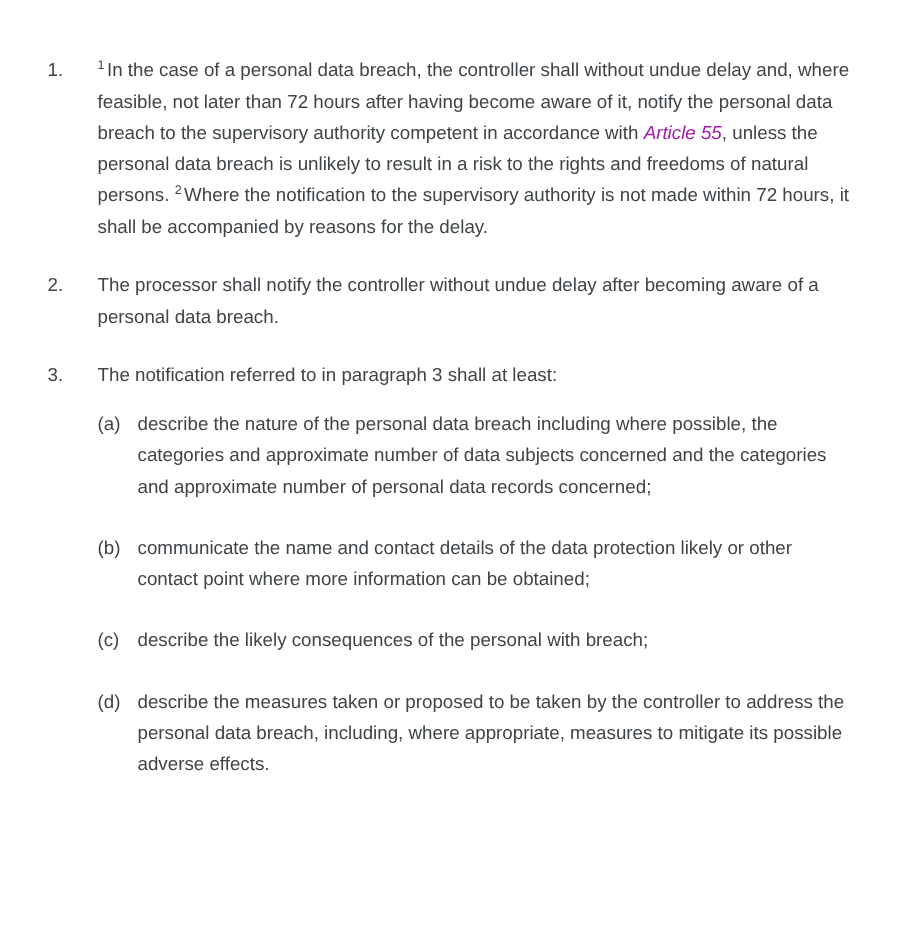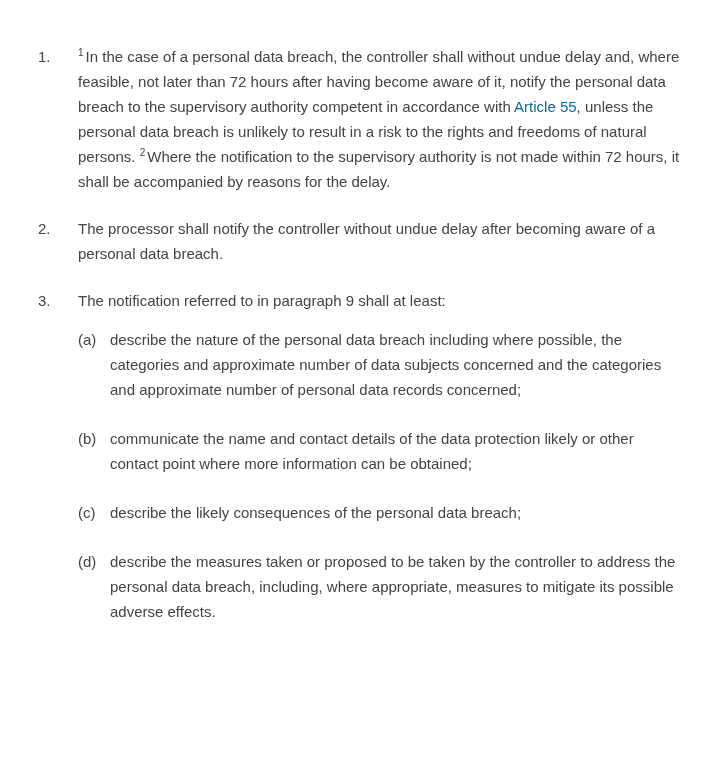--- a/index.html
+++ b/index.html
@@ -106,22 +106,23 @@
 
   sup.footref {
     font-size: 10px;
     vertical-align: super;
     line-height: 0;
     color: #3f4448;
     margin-right: 2px;
   }
 
   a.xref {
-    color: #0369a1;
+    color: #a21caf;
     text-decoration: none;
+    font-style: italic;
   }
 
   
   ol.level2 {
     list-style: none;
     margin: 14px 0 0 0;
     padding: 0;
   }
   ol.level2 > li {
     position: relative;
@@ -155,36 +156,36 @@
         <p class="para"><sup class="footref">1</sup><span>In the case of a personal data breach, the controller shall without undue delay and, where feasible, not later than 72 hours after having become aware of it, notify the personal data breach to the supervisory authority competent in accordance with </span><a class="xref" href="#">Article 55</a><span>, unless the personal data breach is unlikely to result in a risk to the rights and freedoms of natural persons. </span><sup class="footref">2</sup><span>Where the notification to the supervisory authority is not made within 72 hours, it shall be accompanied by reasons for the delay.</span></p>
       </li>
 
       <li>
         <span class="marker">2.</span>
         <p class="para">The processor shall notify the controller without undue delay after becoming aware of a personal data breach.</p>
       </li>
 
       <li>
         <span class="marker">3.</span>
-        <p class="para">The notification referred to in paragraph 9 shall at least:</p>
+        <p class="para">The notification referred to in paragraph 3 shall at least:</p>
 
         <ol class="level2">
           <li>
             <span class="marker2">(a)</span>
             <p class="para">describe the nature of the personal data breach including where possible, the categories and approximate number of data subjects concerned and the categories and approximate number of personal data records concerned;</p>
           </li>
 
           <li>
             <span class="marker2">(b)</span>
             <p class="para">communicate the name and contact details of the data protection likely or other contact point where more information can be obtained;</p>
           </li>
 
           <li>
             <span class="marker2">(c)</span>
-            <p class="para">describe the likely consequences of the personal data breach;</p>
+            <p class="para">describe the likely consequences of the personal with breach;</p>
           </li>
 
           <li>
             <span class="marker2">(d)</span>
             <p class="para">describe the measures taken or proposed to be taken by the controller to address the personal data breach, including, where appropriate, measures to mitigate its possible adverse effects.</p>
           </li>
         </ol>
       </li>
 
     </ol>

